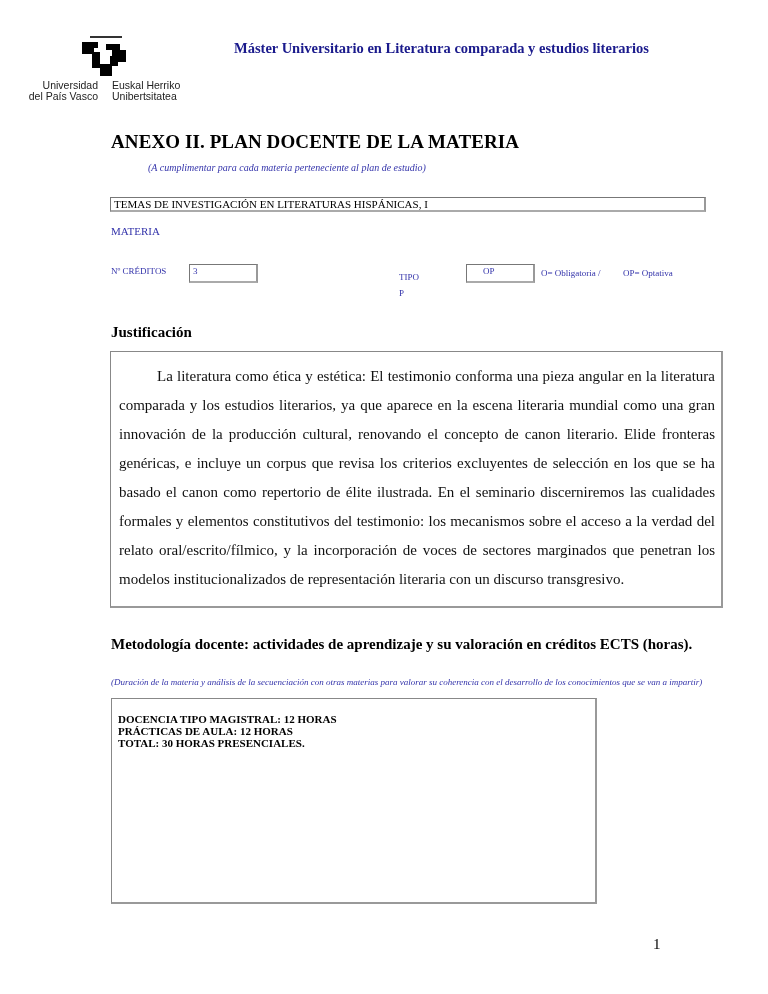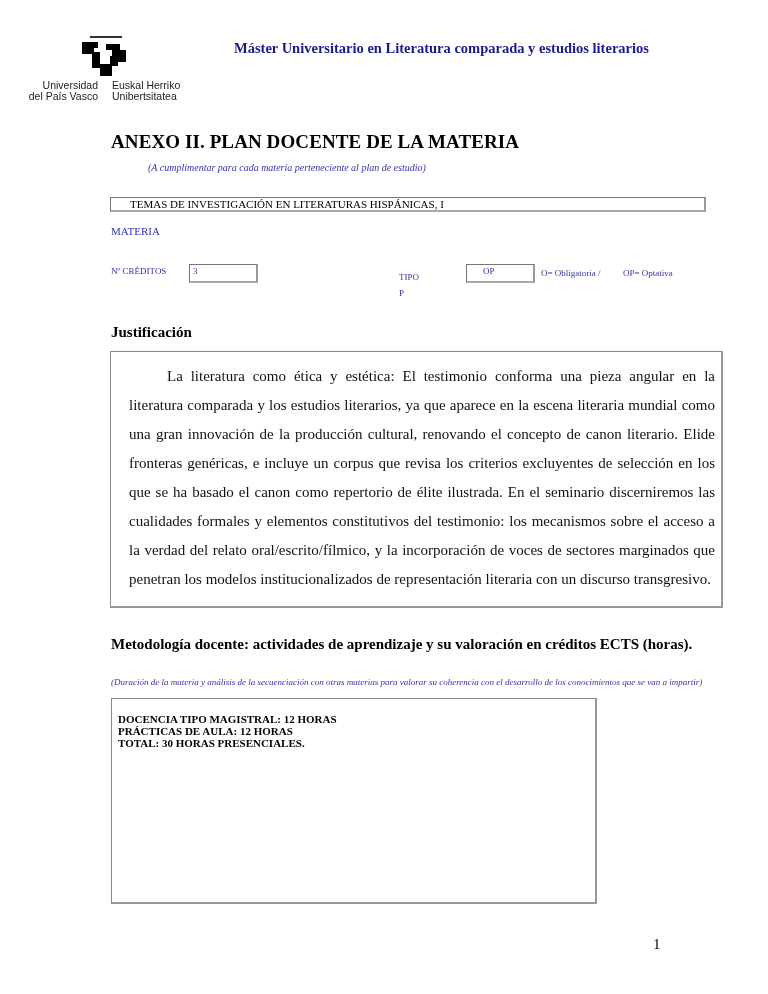--- a/index.html
+++ b/index.html
@@ -11,33 +11,33 @@
   .logo-text { position: absolute; top: 44px; font-family: "Liberation Sans", sans-serif; font-size: 10.5px; line-height: 11px; color: #222; }
   .logo-text.left { left: 4px; text-align: right; width: 78px; }
   .logo-text.right { left: 96px; text-align: left; width: 80px; }
 
   .header-title { position: absolute; left: 234px; top: 40px; font-weight: bold; font-size: 14.5px; color: #1a1a8c; white-space: nowrap; }
 
   .doc-title { position: absolute; left: 111px; top: 131px; font-size: 19px; font-weight: bold; white-space: nowrap; letter-spacing: 0.1px; }
   .doc-subtitle { position: absolute; left: 111px; top: 162px; font-style: italic; font-size: 10px; color: #3333aa; white-space: nowrap; margin-left: 37px; }
 
   .materia-label { position: absolute; left: 111px; top: 185px; font-size: 11px; color: #3333aa; margin-top: 40px; }
-  .materia-box { position: absolute; left: 110px; top: 197px; width: 596px; height: 15px; border: 1px solid #777; border-right: 2px solid #999; border-bottom: 2px solid #aaa; font-size: 11px; padding-left: 19px; line-height: 12px; white-space: nowrap; }
+  .materia-box { position: absolute; left: 110px; top: 197px; width: 596px; height: 15px; border: 1px solid #777; border-right: 2px solid #999; border-bottom: 2px solid #aaa; font-size: 11px; padding-left: 3px; line-height: 12px; white-space: nowrap; }
 
   .credits-label { position: absolute; left: 111px; top: 266px; font-size: 9px; color: #3333aa; white-space: nowrap; }
   .credits-box { position: absolute; left: 189px; top: 264px; width: 69px; height: 19px; border: 1px solid #777; border-right: 2px solid #999; border-bottom: 2px solid #aaa; font-size: 9px; color: #3333aa; padding: 1px 3px; }
 
   .tipo-label { position: absolute; left: 399px; top: 269px; font-size: 9px; color: #3333aa; line-height: 16px; }
   .tipo-box { position: absolute; left: 466px; top: 264px; width: 69px; height: 19px; border: 1px solid #777; border-right: 2px solid #999; border-bottom: 2px solid #aaa; font-size: 9px; color: #3333aa; padding: 1px 16px; }
   .tipo-legend-o { position: absolute; left: 541px; top: 268px; font-size: 9px; color: #3333aa; white-space: nowrap; }
   .tipo-legend-op { position: absolute; left: 623px; top: 268px; font-size: 9px; color: #3333aa; white-space: nowrap; }
 
   .section-heading { position: absolute; left: 111px; font-size: 15px; font-weight: bold; line-height: 18px; }
   .just-heading { top: 323px; }
-  .just-box { position: absolute; left: 110px; top: 351px; width: 613px; height: 257px; border: 1px solid #888; border-right: 2px solid #999; border-bottom: 2px solid #999; padding: 10px 6px 0 18px; }
+  .just-box { position: absolute; left: 110px; top: 351px; width: 613px; height: 257px; border: 1px solid #888; border-right: 2px solid #999; border-bottom: 2px solid #999; padding: 10px 6px 0 8px; }
   .just-text { font-size: 15px; line-height: 29px; text-align: justify; text-indent: 38px; color: #111; }
 
   .meto-heading { top: 635px; width: 600px; }
   .meto-subtitle { position: absolute; left: 111px; top: 677px; width: 600px; font-style: italic; font-size: 9px; line-height: 11px; color: #3333aa; text-align: justify; }
   .meto-box { position: absolute; left: 111px; top: 698px; width: 486px; height: 206px; border: 1px solid #888; border-right: 2px solid #999; border-bottom: 2px solid #999; padding: 14px 6px 0 6px; }
   .meto-line { font-size: 11px; font-weight: bold; line-height: 12px; white-space: nowrap; }
 
   .page-number { position: absolute; left: 653px; top: 936px; font-size: 15px; }
 </style>
 </head>

